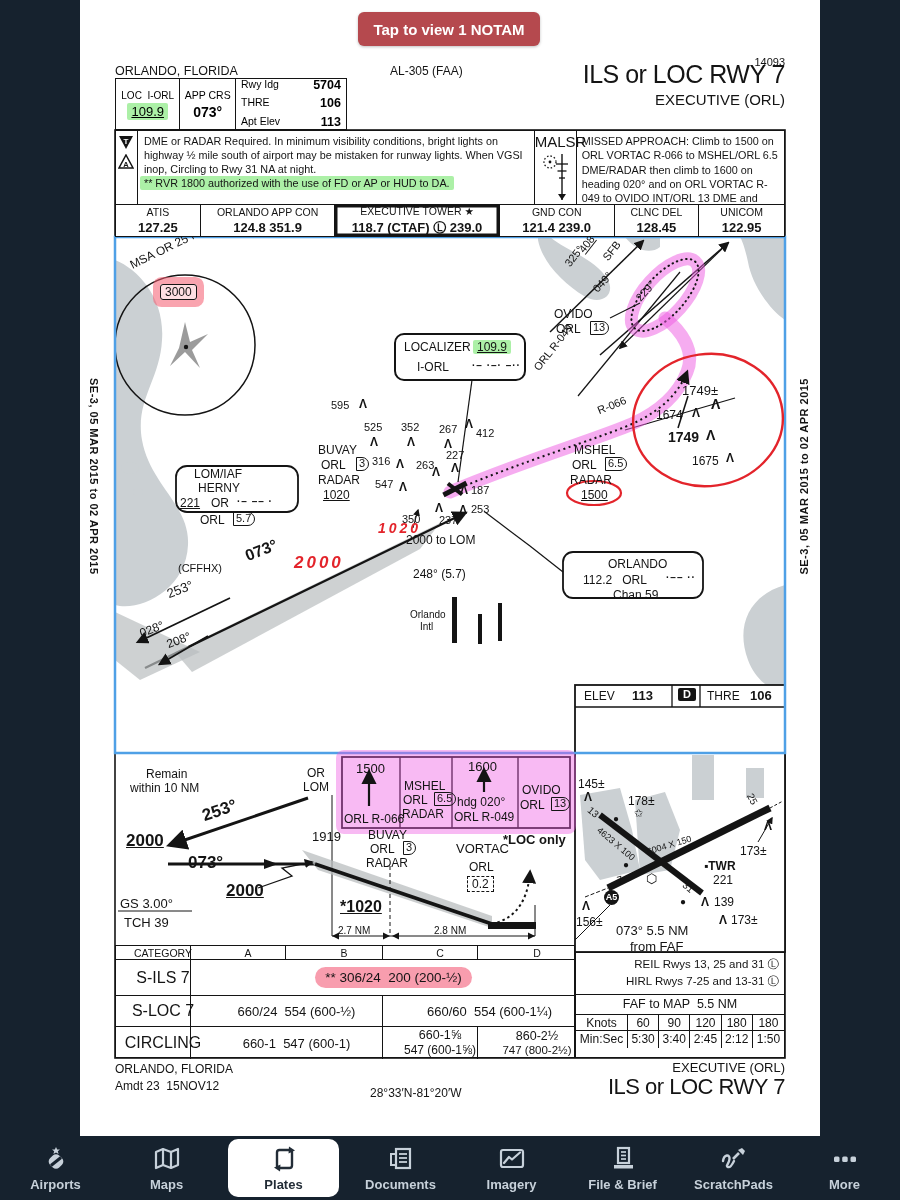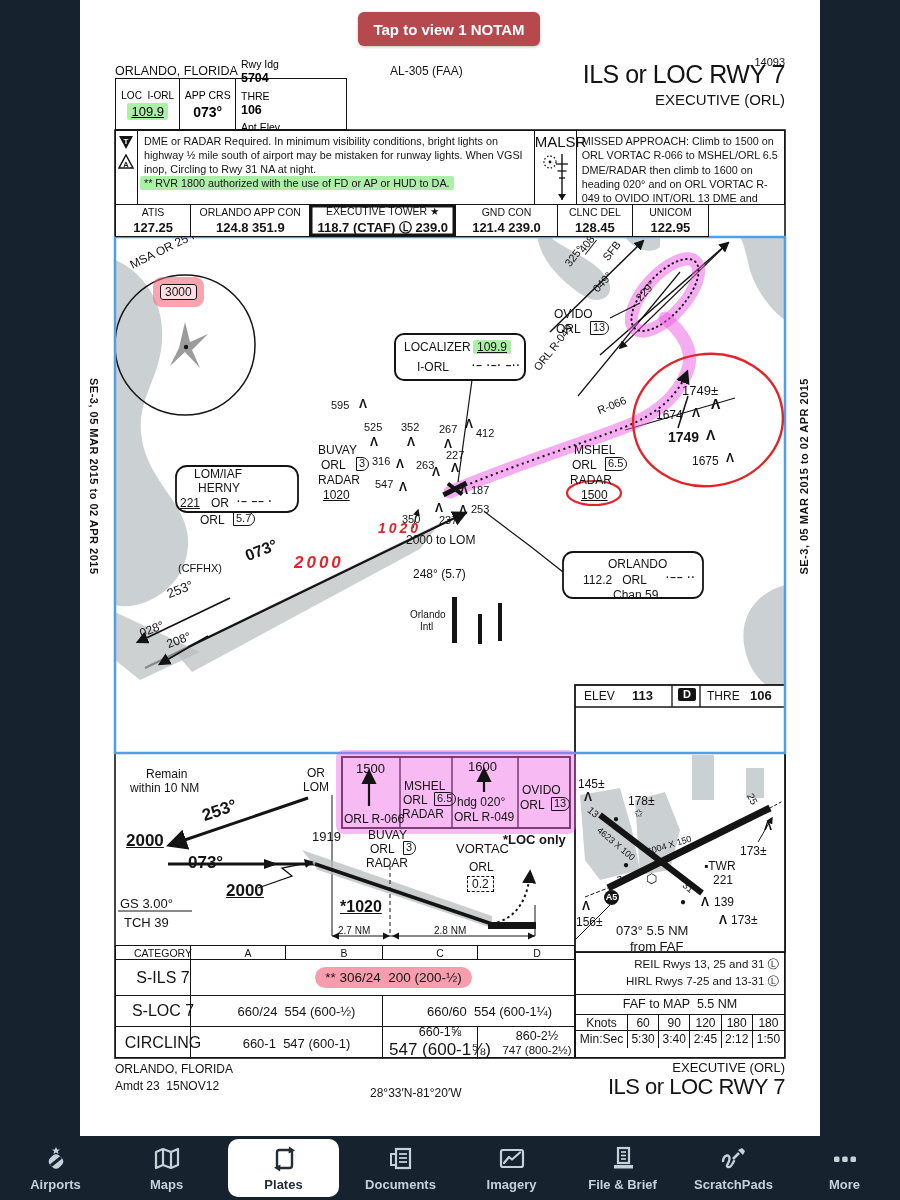--- a/index.html
+++ b/index.html
@@ -24,34 +24,34 @@
   .box{border:1.6px solid #141414;padding:1px 4px}
   .hlr{box-shadow:0 0 0 7px rgba(244,90,110,.55);border-radius:3px;background:rgba(244,90,110,.2)}
   .hlg{background:rgba(127,232,120,.65);border-radius:2px;padding:1px 4px;margin:-1px -4px}
   .circleb{background:#141414;color:#fff;border-radius:50%;width:15px;height:15px;display:flex;align-items:center;justify-content:center;font-weight:bold}
   .dblack{background:#141414;color:#fff;font-weight:bold;padding:1px 5px;border-radius:2px}
   
   .hdr-txt{position:absolute;color:#141414;z-index:4;white-space:pre;}
   #infobox{position:absolute;left:35px;top:78px;width:232px;height:52px;border:1.8px solid #141414;display:flex;z-index:4;box-sizing:border-box;}
   #infobox .cell{border-right:1.4px solid #141414;display:flex;flex-direction:column;align-items:center;justify-content:center;gap:3px;box-sizing:border-box;}
   #infobox .cell:last-child{border-right:none}
-  .rwyrow{display:flex;justify-content:space-between;width:100px;font-size:10.5px;line-height:1.25;flex-direction:column;}
+  .rwyrow{display:flex;justify-content:space-between;width:100px;font-size:10.5px;line-height:1.25;}
   .rwyrow b{font-size:12.5px}
   #title-block{position:absolute;right:35px;top:60px;text-align:right;z-index:4;color:#141414;}
   #title-block .t1{font-size:25px;letter-spacing:-0.5px;}
   #title-block .t2{font-size:15px;margin-top:2px;}
   
   #briefing{position:absolute;left:35px;top:130px;width:670px;height:75px;border:1.8px solid #141414;display:flex;z-index:4;box-sizing:border-box;background:#fff;}
   #briefing .bcol{box-sizing:border-box;border-right:1.4px solid #141414;}
   #briefing .bcol:last-child{border-right:none}
   .notes{font-size:10.8px;line-height:1.3;padding:3px 6px;color:#141414;}
   .missed{font-size:10.8px;line-height:1.33;padding:3px 5px;color:#141414;}
   .malsr{font-size:15px;text-align:center;padding-top:2px;color:#141414;}
   
-  #freqs{position:absolute;left:35px;top:205px;width:594px;height:32px;display:flex;z-index:4;border-left:1.8px solid #141414;border-right:1.8px solid #141414;border-bottom:1.6px solid #141414;box-sizing:border-box;background:#fff;}
+  #freqs{position:absolute;left:35px;top:205px;width:670px;height:32px;display:flex;z-index:4;border-left:1.8px solid #141414;border-right:1.8px solid #141414;border-bottom:1.6px solid #141414;box-sizing:border-box;background:#fff;}
   .freq-cell{box-sizing:border-box;border-right:1.4px solid #141414;display:flex;flex-direction:column;align-items:center;justify-content:center;gap:2px;color:#141414;}
   .freq-cell:last-child{border-right:none}
   .freq-cell .fn{font-size:10.5px;white-space:pre;}
   .freq-cell .fv{font-size:13px;font-weight:bold;white-space:pre;}
   .freq-cell.strong{box-shadow:inset 0 0 0 2.5px #141414;}
   
   #min-table{position:absolute;left:35px;top:945px;width:460px;height:113px;display:grid;
     grid-template-columns:75px 95px 97px 95px 98px;grid-template-rows:14px 36px 31px 32px;
     border:1.6px solid #141414;box-sizing:border-box;z-index:4;background:#fff;color:#141414;}
   #min-table .mc{border-right:1.3px solid #141414;border-bottom:1.3px solid #141414;display:flex;align-items:center;justify-content:center;flex-direction:column;box-sizing:border-box;white-space:pre;padding-left:20px;}
@@ -421,21 +421,21 @@
       <div class="lbl s12" style="left: 498px; top: 778px;">145±</div>
       <div class="lbl obs" style="left: 504px; top: 791px;">Λ</div>
       <div class="lbl s12" style="left: 548px; top: 795px;">178±</div>
       <div class="lbl s11" style="left: 554px; top: 808px;">✩</div>
       <div class="lbl s10" style="left: 512px; top: 805px; transform: rotate(40deg);">13</div>
       <div class="lbl s9" style="left: 521px; top: 826px; transform: rotate(40deg);">4623 X 100</div>
       <div class="lbl s9" style="left: 566px; top: 848px; transform: rotate(-17deg);">6004 X 150</div>
       <div class="lbl s10" style="left: 674px; top: 792px; transform: rotate(64deg);">25</div>
       <div class="lbl obs" style="left: 684px; top: 820px;">Λ</div>
       <div class="lbl s12" style="left: 660px; top: 845px;">173±</div>
-      <div class="lbl s12" style="left: 624px; top: 860px;">▪TWR</div>
+      <div class="lbl s12" style="left: 624px; top: 860px; font-weight: bold;">▪TWR</div>
       <div class="lbl s12" style="left: 633px; top: 874px;">221</div>
       <div class="lbl obs" style="left: 621px; top: 896px;">Λ</div>
       <div class="lbl s12" style="left: 634px; top: 896px;">139</div>
       <div class="lbl obs" style="left: 639px; top: 914px;">Λ</div>
       <div class="lbl s12" style="left: 651px; top: 914px;">173±</div>
       <div class="lbl obs" style="left: 502px; top: 900px;">Λ</div>
       <div class="lbl s12" style="left: 496px; top: 916px;">156±</div>
       <div class="lbl s9 circleb" style="left: 524px; top: 890px;">A5</div>
       <div class="lbl s10" style="left: 536px; top: 876px; transform: rotate(-17deg);">7</div>
       <div class="lbl s10" style="left: 607px; top: 880px; transform: rotate(40deg);">31</div>
@@ -458,21 +458,21 @@
     <div class="mc last" style="grid-column:2/6"><span class="hlp">** 306/24  200 (200-½)</span></div>
 
     <div class="mc mlab">S-LOC 7</div>
     <div class="mc mval" style="grid-column:2/4">660/24  554 (600-½)</div>
     <div class="mc mval last" style="grid-column:4/6">660/60  554 (600-1¼)</div>
 
     <div class="mc mlab bot">CIRCLING</div>
     <div class="mc mval bot" style="grid-column:2/4">660-1  547 (600-1)</div>
     <div class="mc bot" style="font-size:12.5px;line-height:1.2">
       <span>660-1⅝</span>
-      <span style="font-size:17px">547 (600-1⅝)</span>
+      <span style="font-size:12px">547 (600-1⅝)</span>
     </div>
     <div class="mc bot last" style="font-size:12.5px;line-height:1.2">
       <span>860-2½</span>
       <span style="font-size:11.5px">747 (800-2½)</span>
     </div>
   </div>
 
   <div id="time-box">
     <div class="lightrow">REIL Rwys 13, 25 and 31 Ⓛ</div>
     <div class="lightrow" style="padding-top:0">HIRL Rwys 7-25 and 13-31 Ⓛ</div>

